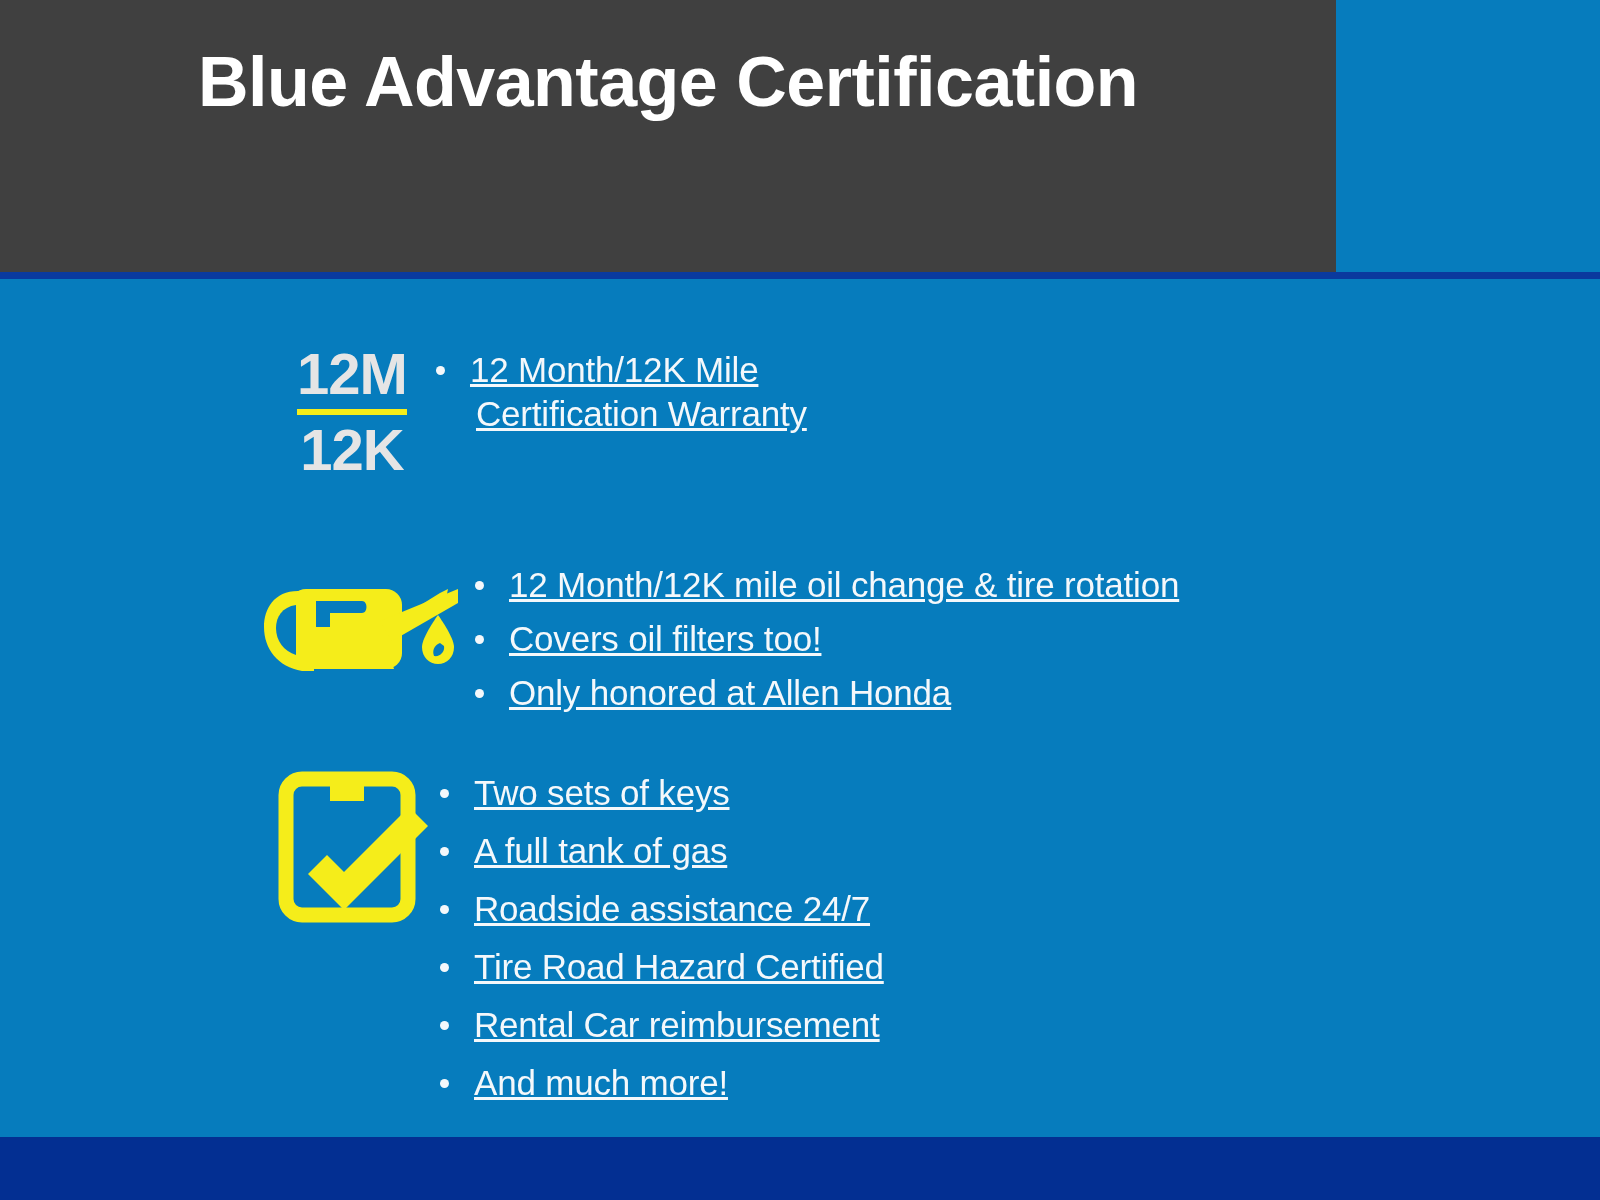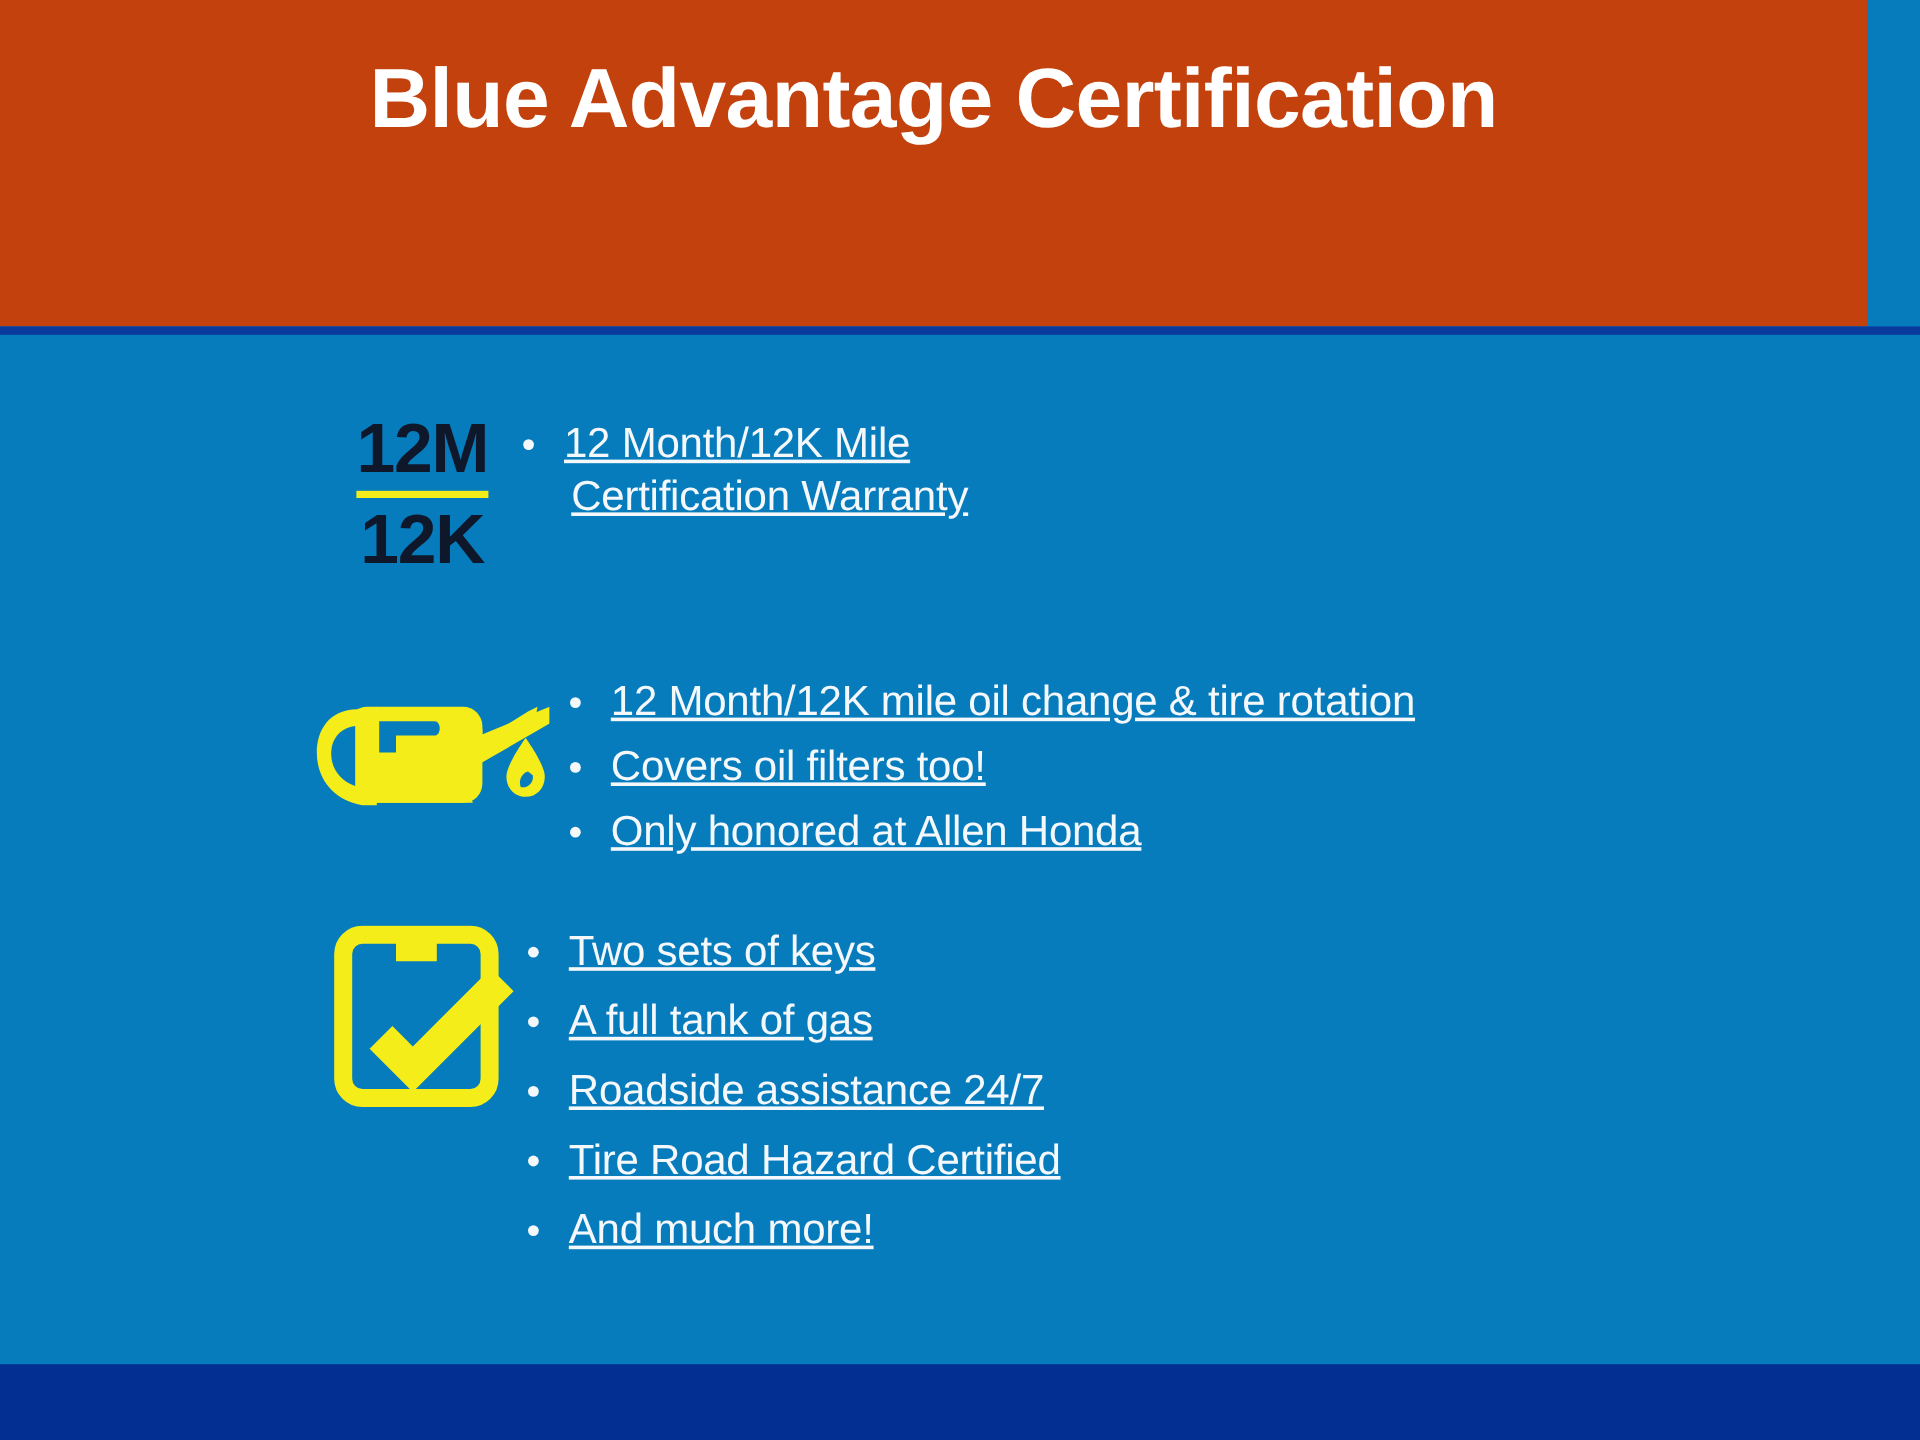--- a/index.html
+++ b/index.html
@@ -18,23 +18,23 @@
     width: 1600px;
     height: 1200px;
     background: #067cbd;
     overflow: hidden;
   }
 
   
   .header {
     position: absolute;
     left: 0; top: 0;
-    width: 1556px;
+    width: 1336px;
     height: 272px;
-    background: #c2410c;
+    background: #404040;
     box-sizing: border-box;
     padding-top: 46px;
     text-align: center;
   }
   .header-accent {
     position: absolute;
     left: 0; top: 272px;
     width: 1600px;
     height: 7px;
     background: #0a3a9e;
@@ -133,21 +133,21 @@
   .bullets.g2 { padding-top: 4px; }
   .bullets.g2 li { margin-bottom: 10px; }
   .bullets.g2 li:last-child { margin-bottom: 0; }
   .bullets.g3 { padding-top: 0px; }
   .bullets.g3 li { margin-bottom: 14px; }
   .bullets.g3 li:last-child { margin-bottom: 10px; }
 
   
   .frac {
     text-align: center;
-    color: #0f172a;
+    color: #e5e5e5;
     font-weight: bold;
     line-height: 1;
   }
   .frac .num, .frac .den {
     font-size: 58px;
     letter-spacing: -1px;
     font-weight: bold;
   }
   .frac .bar {
     height: 6px;
@@ -265,20 +265,23 @@
         <li>
           <span class="btxt">A full tank of gas</span>
         </li>
         <li>
           <span class="btxt">Roadside assistance 24/7</span>
         </li>
         <li>
           <span class="btxt">Tire Road Hazard Certified</span>
         </li>
         <li>
+          <span class="btxt">Rental Car reimbursement</span>
+        </li>
+        <li>
           <span class="btxt">And much more!</span>
         </li>
       </ul>
     </div>
 
   </div>
 
   <div class="footer-accent"></div>
   <div class="footer"></div>
 

